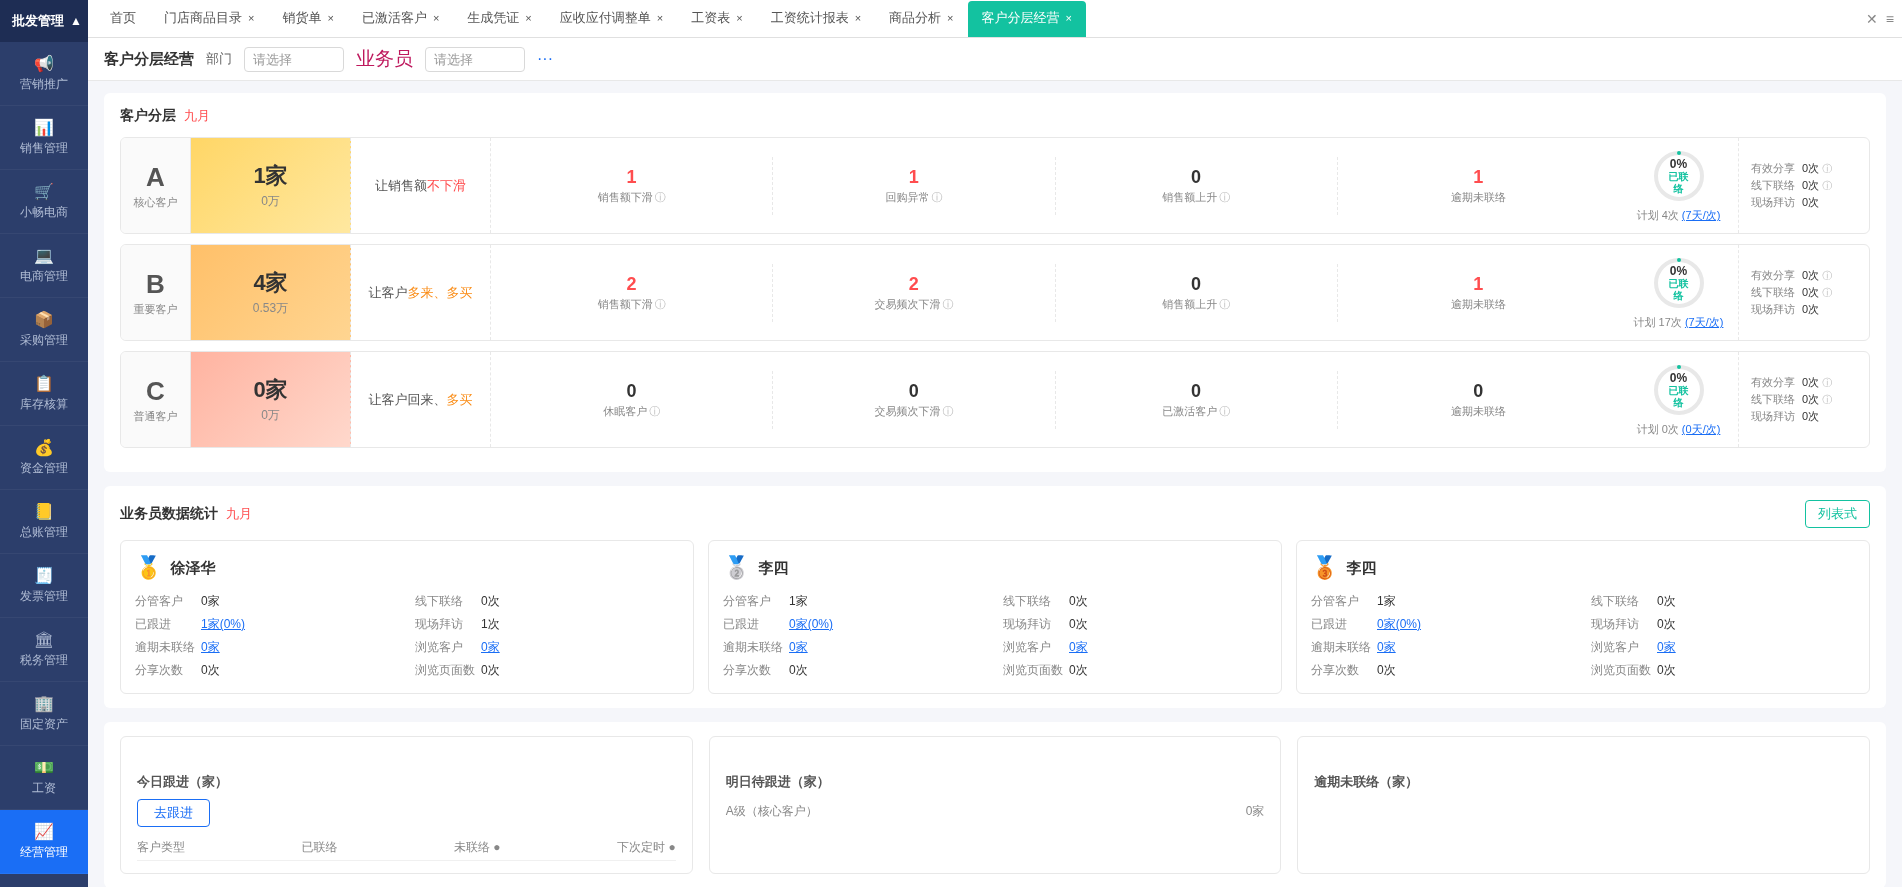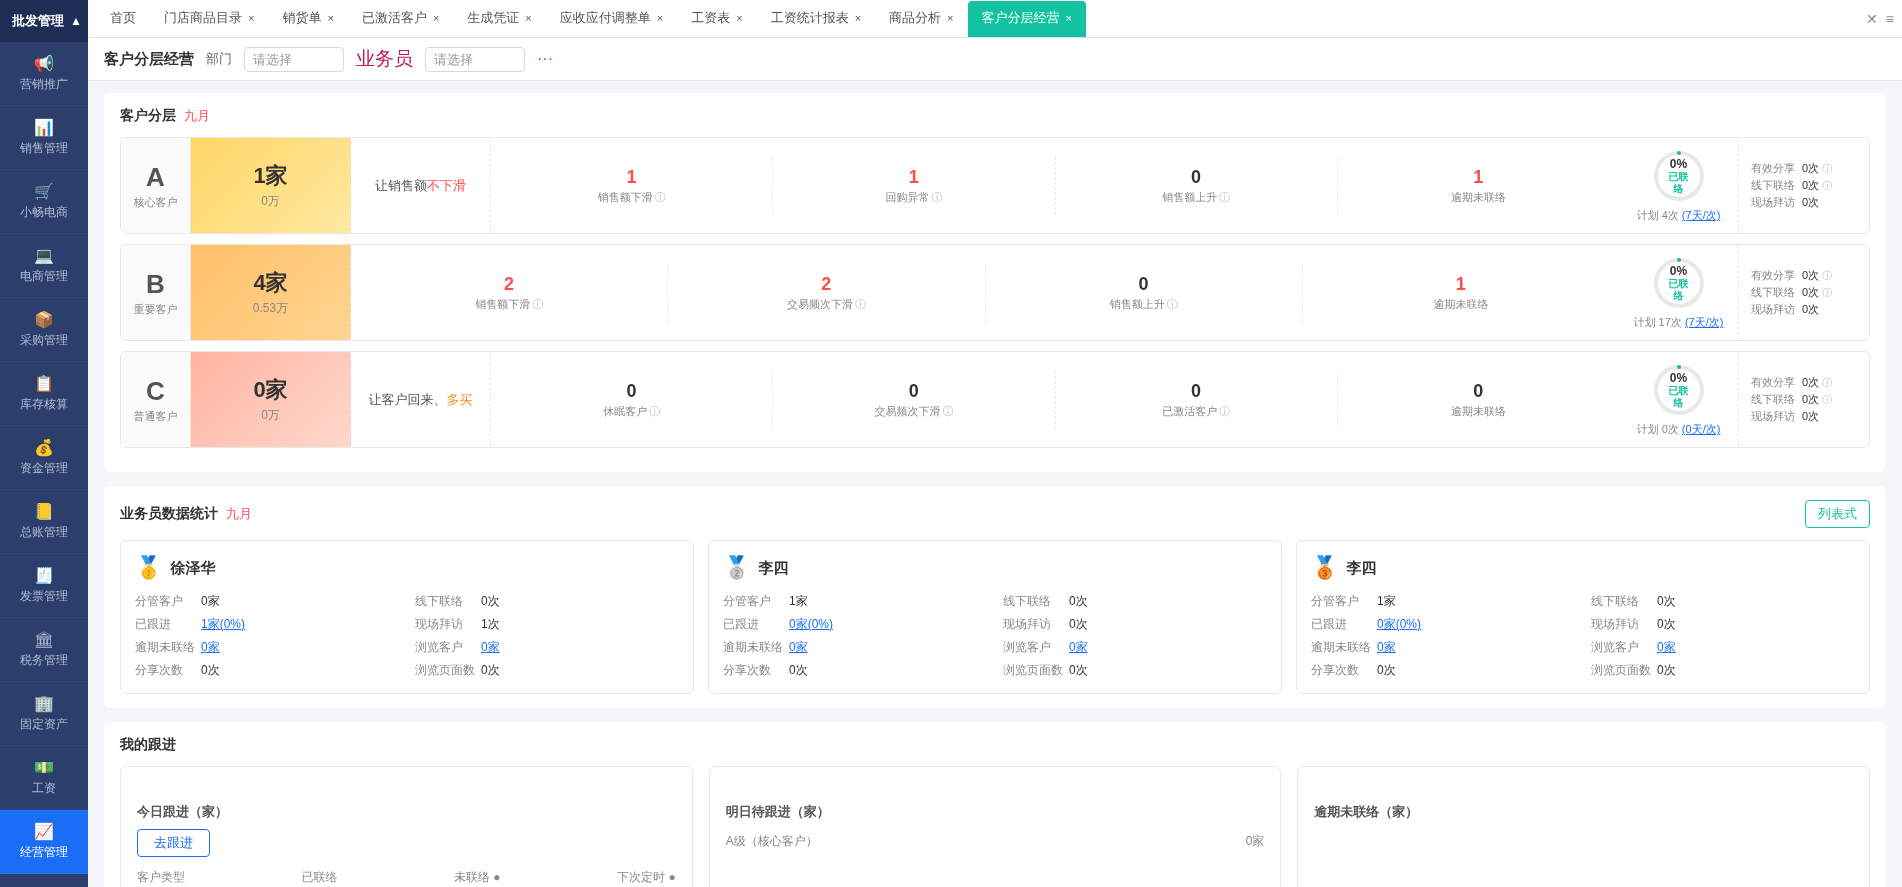--- a/index.html
+++ b/index.html
@@ -531,20 +531,23 @@
 
       <div class="tier-row tier-B">
         <div class="tier-label-col">
           <div class="tier-grade">B</div>
           <div class="tier-name">重要客户</div>
         </div>
         <div class="tier-main-stat" style="background: linear-gradient(135deg,#ffc069,#ffd591); min-width:130px;">
           <div class="tier-main-num">4家</div>
           <div class="tier-main-sub">0.53万</div>
         </div>
+        <div class="tier-tip" style="min-width:130px;">
+          让客户<span class="tier-tip-orange">多来、多买</span>
+        </div>
         <div class="tier-stats">
           <div class="tier-stat-item">
             <div class="stat-num">2</div>
             <div class="stat-label">销售额下滑 <span class="stat-info">ⓘ</span></div>
           </div>
           <div class="tier-stat-item">
             <div class="stat-num">2</div>
             <div class="stat-label">交易频次下滑 <span class="stat-info">ⓘ</span></div>
           </div>
           <div class="tier-stat-item">
@@ -772,21 +775,20 @@
                 <span class="biz-stat-label">浏览页面数</span>
                 <span class="biz-stat-val-plain">0次</span>
               </div>
             </div>
           </div>
         </div>
       </div>
     </div>
 
     <div class="followup-section">
-      <div class="followup-title">我的跟进</div>
       <div class="followup-grid">
         <div class="followup-card">
           <div class="followup-card-title">今日跟进（家）</div>
           <button class="followup-btn">去跟进</button>
           <div style="font-size:12px; color:#888;">
             <div style="display:flex; justify-content:space-between; padding:4px 0; border-bottom:1px solid #f0f0f0;">
               <span>客户类型</span>
               <span>已联络</span>
               <span>未联络 ●</span>
               <span>下次定时 ●</span>

